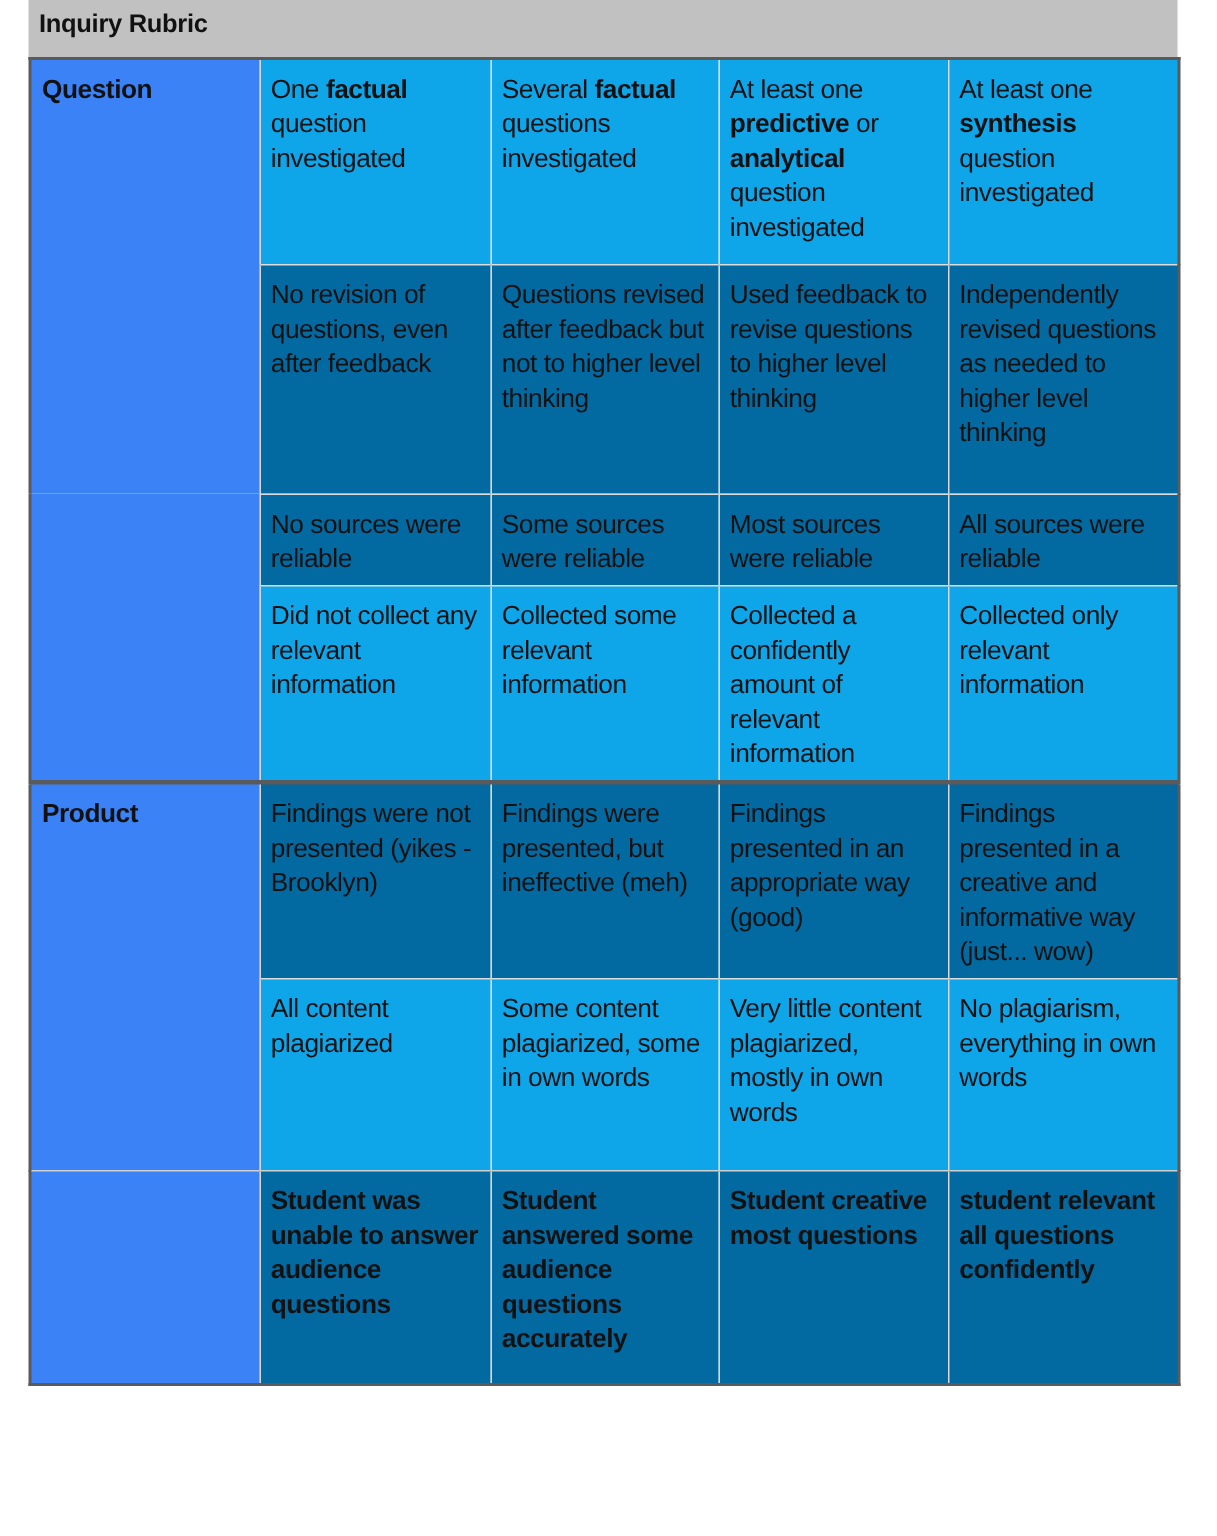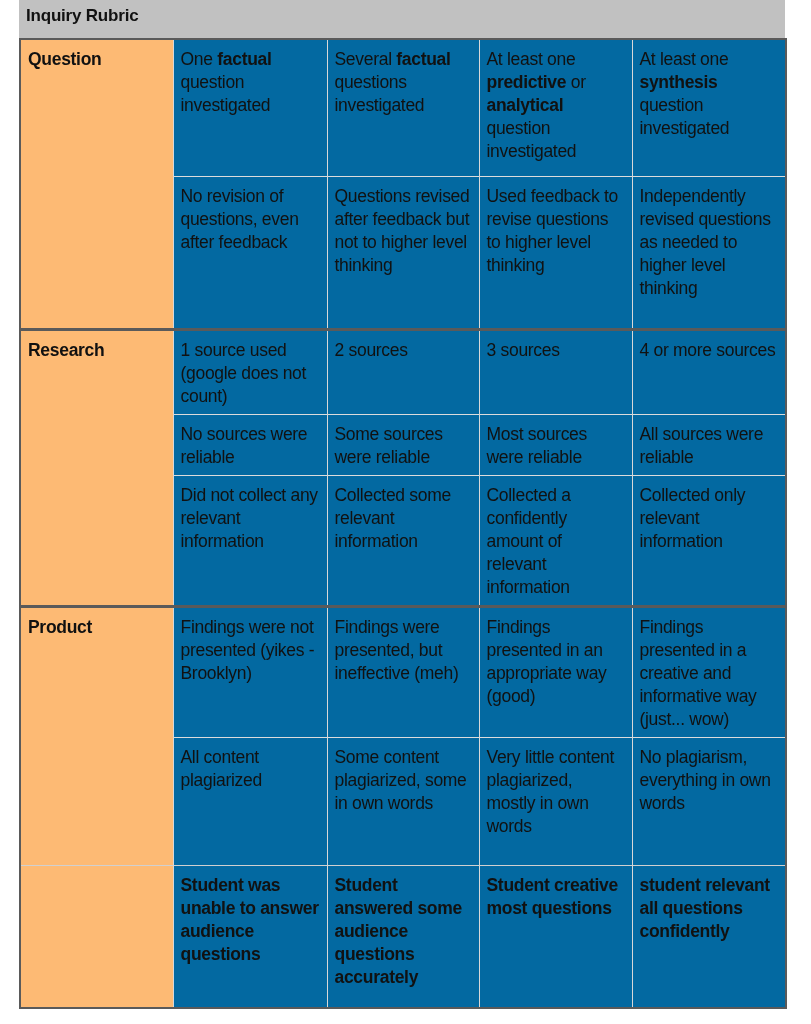--- a/index.html
+++ b/index.html
@@ -8,23 +8,23 @@
     .rubric { position: absolute; left: 19px; top: 0; width: 766px; }
     .title-bar { height: 38px; background: #c1c1c1; box-sizing: border-box;
       padding: 6px 0 0 7px; font-weight: bold; font-size: 17px; letter-spacing: -0.2px; }
     table { border-collapse: collapse; width: 766px; table-layout: fixed;
       border: 2px solid #5a5a5a; }
     col.c0 { width: 153px; } col.c1 { width: 154px; } col.c2 { width: 152px; }
     col.c3 { width: 153px; } col.c4 { width: 154px; }
     td { vertical-align: top; padding: 8px 7px 6px 7px; font-size: 17.5px;
       line-height: 23px; border-left: 1px solid #d8d8d8; border-top: 1px solid #dcdcdc;
       box-sizing: border-box; letter-spacing: -0.3px; }
-    td.label { background: #fdba74; font-weight: bold; border-left: none; }
+    td.label { background: #3b82f6; font-weight: bold; border-left: none; }
     tr.gray td.crit { background: #0369a1; }
-    tr.white td.crit { background: #0369a1; }
+    tr.white td.crit { background: #0ea5e9; }
     tr.group-start td { border-top: 3px solid #5a5a5a; }
     tr.first td { border-top: none; }
     b { font-weight: bold; }
   </style>
 </head>
 <body>
 
 <div class="rubric">
   <div class="title-bar">Inquiry Rubric</div>
   <table>
@@ -42,27 +42,20 @@
           <td class="crit"><span>Several </span><b>factual</b><span> questions investigated</span></td>
           <td class="crit"><span>At least one </span><b>predictive</b><span> or </span><b>analytical</b><span> question investigated</span></td>
           <td class="crit"><span>At least one </span><b>synthesis</b><span> question investigated</span></td>
         </tr>
         <tr class="gray" style="height: 153px;">
           <td class="label" style="border-top: none;"></td>
           <td class="crit"><span>No revision of questions, even after feedback</span></td>
           <td class="crit"><span>Questions revised after feedback but not to higher level thinking</span></td>
           <td class="crit"><span>Used feedback to revise questions to higher level thinking</span></td>
           <td class="crit"><span>Independently revised questions as needed to higher level thinking</span></td>
-        </tr>
-        <tr class="white group-start" style="height: 84px;">
-          <td class="label">Research</td>
-          <td class="crit"><span>1 source used (google does not count)</span></td>
-          <td class="crit"><span>2 sources</span></td>
-          <td class="crit"><span>3 sources</span></td>
-          <td class="crit"><span>4 or more sources</span></td>
         </tr>
         <tr class="gray" style="height: 60px;">
           <td class="label" style="border-top: none;"></td>
           <td class="crit"><span>No sources were reliable</span></td>
           <td class="crit"><span>Some sources were reliable</span></td>
           <td class="crit"><span>Most sources were reliable</span></td>
           <td class="crit"><span>All sources were reliable</span></td>
         </tr>
         <tr class="white" style="height: 128px;">
           <td class="label" style="border-top: none;"></td>

